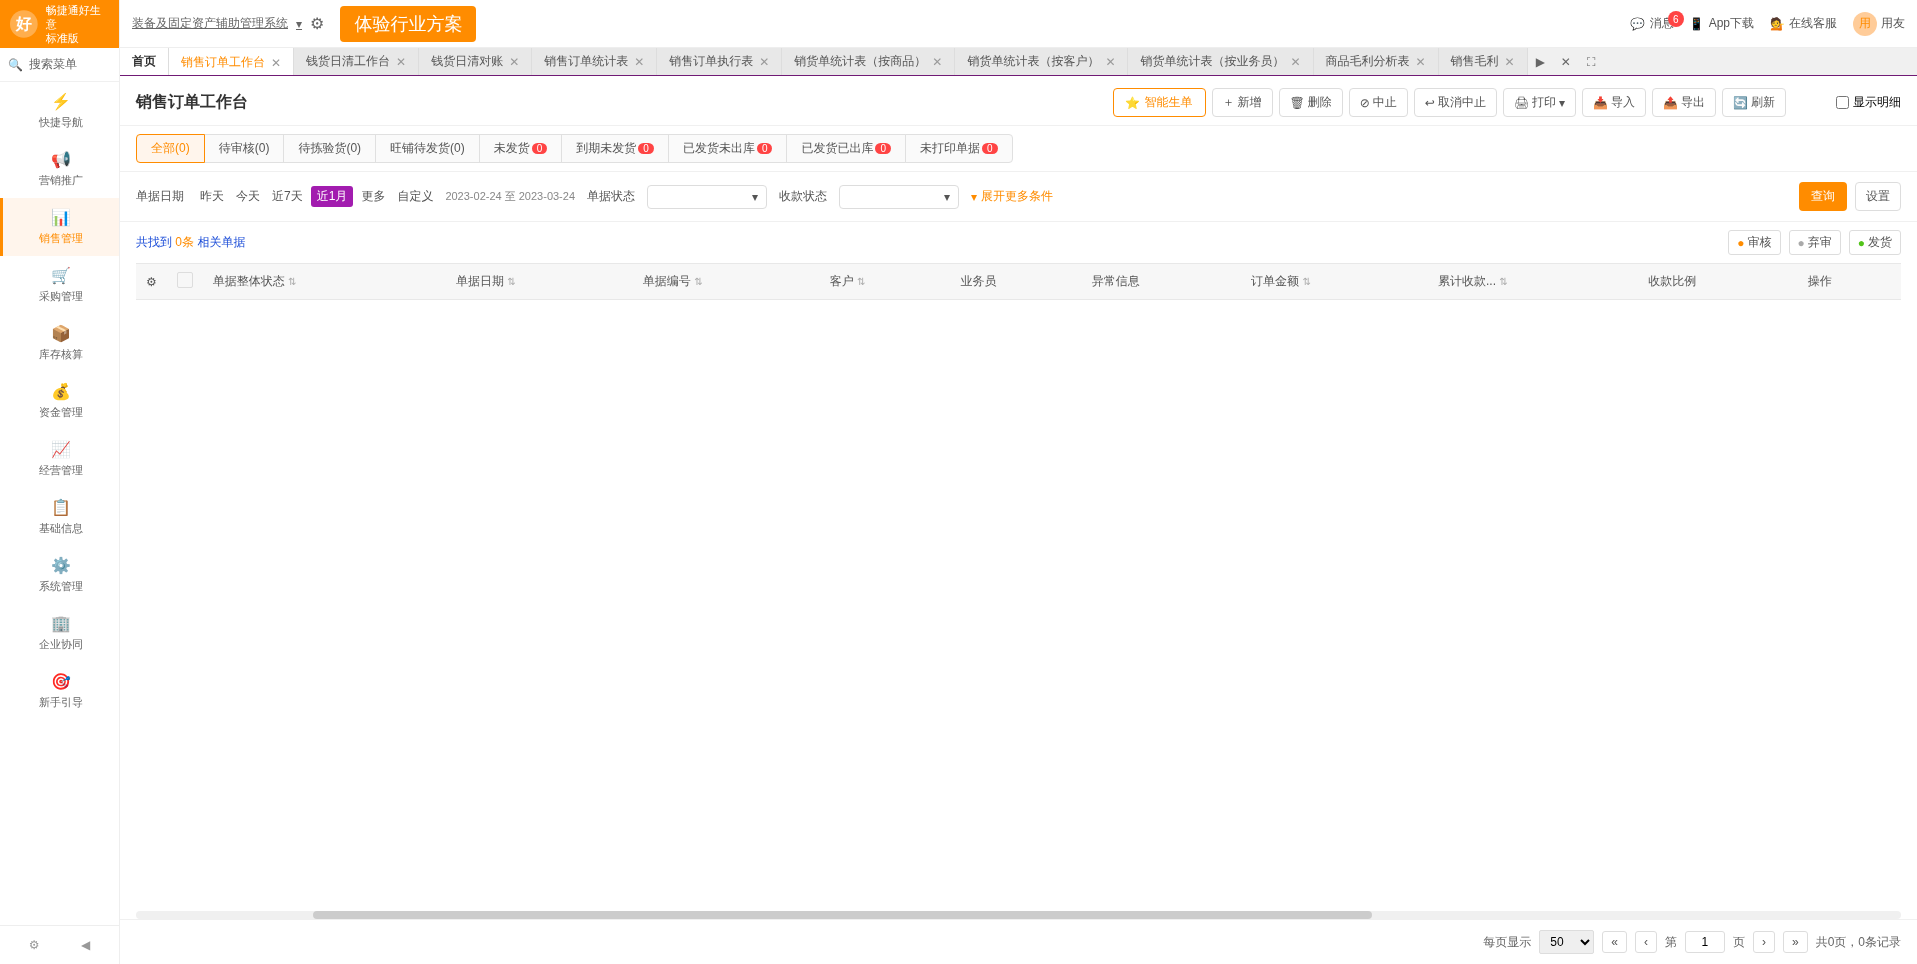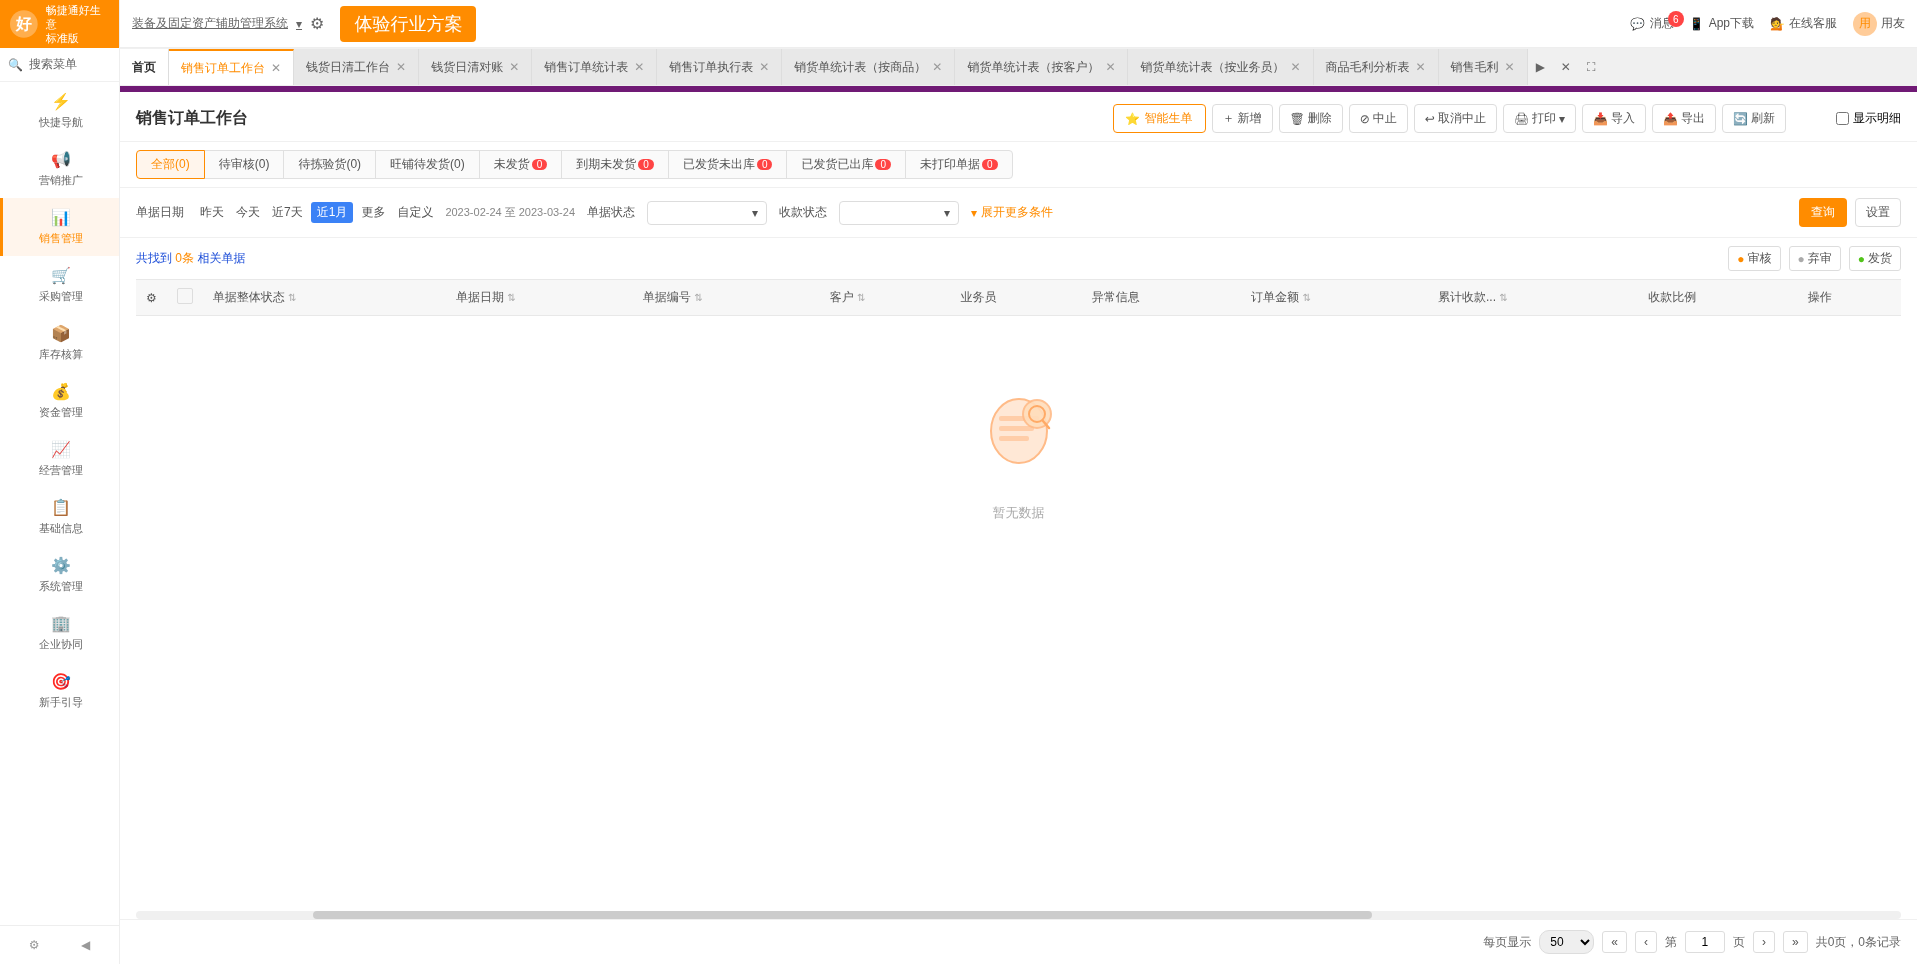--- a/index.html
+++ b/index.html
@@ -23,21 +23,21 @@
 
     
     .topbar { height: 48px; background: #fff; display: flex; align-items: center; padding: 0 12px; border-bottom: 1px solid #eee; gap: 8px; }
     .topbar-dropdown-btn { cursor: pointer; color: #666; font-size: 12px; display: flex; align-items: center; gap: 4px; text-decoration: underline; }
     .topbar-gear { cursor: pointer; color: #666; font-size: 16px; margin-right: 8px; }
     .topbar-industry-btn { background: #ff8c00; color: #fff; border: none; padding: 6px 14px; border-radius: 4px; cursor: pointer; font-size: 18px; }
     .topbar-right { display: flex; align-items: center; gap: 16px; margin-left: auto; }
     .topbar-right-item { display: flex; align-items: center; gap: 4px; color: #555; cursor: pointer; font-size: 12px; position: relative; }
 
     
-    .tabs-bar { height: 44px; background: #f0f0f0; display: flex; align-items: center; overflow: hidden; border-bottom: 6px solid #701a75; }
+    .tabs-bar { height: 28px; background: #f0f0f0; display: flex; align-items: center; overflow: hidden; border-bottom: 1px solid #701a75; }
     .tab { padding: 0 12px; height: 36px; display: flex; align-items: center; gap: 6px; cursor: pointer; font-size: 12px; color: #555; background: #e8e8e8; border-right: 1px solid #ddd; white-space: nowrap; flex-shrink: 0; }
     .tab.active { background: #fff; color: #ff8c00; border-top: 2px solid #ff8c00; }
     .tab-close { color: #999; font-size: 12px; cursor: pointer; }
     .tab-home { background: #fff; font-weight: bold; color: #333; }
     .tabs-more-btn { padding: 0 8px; cursor: pointer; color: #666; height: 36px; display: flex; align-items: center; }
     .tabs-close-btn { padding: 0 8px; cursor: pointer; color: #666; height: 36px; display: flex; align-items: center; }
     .tabs-expand-btn { padding: 0 8px; cursor: pointer; color: #666; height: 36px; display: flex; align-items: center; }
 
     
     .page-content { flex: 1; background: #fff; overflow: auto; padding: 0; display: flex; flex-direction: column; }
@@ -57,21 +57,21 @@
     .filter-tab:first-child { border-radius: 4px 0 0 4px; }
     .filter-tab:last-child { border-radius: 0 4px 4px 0; }
     .filter-tab.active { background: #fff5ec; color: #ff8c00; border-color: #ff8c00; z-index: 1; }
     .badge-red { background: #ff4444; color: #fff; border-radius: 8px; padding: 0 5px; font-size: 10px; margin-left: 2px; }
 
     
     .filter-row { padding: 10px 16px; display: flex; align-items: center; gap: 12px; border-bottom: 1px solid #f0f0f0; flex-wrap: wrap; }
     .filter-label { color: #555; font-size: 12px; white-space: nowrap; }
     .filter-date-links { display: flex; gap: 4px; align-items: center; }
     .filter-date-link { color: #555; cursor: pointer; font-size: 12px; padding: 2px 4px; }
-    .filter-date-link.active { background: #3b82f6; color: #fff; border-radius: 3px; padding: 2px 6px; }
+    .filter-date-link.active { background: #a21caf; color: #fff; border-radius: 3px; padding: 2px 6px; }
     .filter-date-range { color: #888; font-size: 11px; margin-left: 4px; }
     .filter-select { border: 1px solid #ddd; border-radius: 4px; padding: 4px 8px; font-size: 12px; color: #555; background: #fff; cursor: pointer; min-width: 120px; display: flex; align-items: center; justify-content: space-between; gap: 4px; }
     .expand-btn { color: #ff8c00; cursor: pointer; font-size: 12px; display: flex; align-items: center; gap: 4px; }
     .filter-right { margin-left: auto; display: flex; gap: 8px; }
 
     
     .summary-row { padding: 8px 16px; display: flex; align-items: center; justify-content: space-between; }
     .summary-text { color: #666; font-size: 12px; }
     .summary-text span { color: #1d4ed8; }
     .summary-actions { display: flex; gap: 8px; }
@@ -83,21 +83,21 @@
     thead tr { background: #f7f7f7; }
     th { padding: 8px 10px; text-align: left; color: #555; border-bottom: 1px solid #e8e8e8; border-top: 1px solid #e8e8e8; white-space: nowrap; font-weight: normal; cursor: pointer; }
     .th-sort { color: #aaa; font-size: 10px; }
 
     
     .empty-state { display: flex; flex-direction: column; align-items: center; justify-content: center; padding: 60px 0; color: #ccc; font-size: 13px; }
 
     
     .pagination { padding: 10px 16px; display: flex; align-items: center; justify-content: flex-end; gap: 8px; border-top: 1px solid #f0f0f0; background: #fff; }
     .pagination-label { color: #666; font-size: 12px; }
-    .pagination-select { border: 1px solid #ddd; border-radius: 10px; padding: 3px 6px; font-size: 12px; }
+    .pagination-select { border: 1px solid #ddd; border-radius: 2px; padding: 3px 6px; font-size: 12px; }
     .pagination-btn { border: 1px solid #ddd; background: #fff; padding: 3px 8px; cursor: pointer; border-radius: 3px; color: #555; font-size: 12px; }
     .pagination-btn:disabled { color: #ccc; cursor: default; }
     .pagination-input { border: 1px solid #ddd; border-radius: 3px; padding: 3px 6px; width: 40px; text-align: center; font-size: 12px; }
     .pagination-info { color: #666; font-size: 12px; }
 
     .scrollbar-track { height: 8px; background: #f0f0f0; margin: 0 16px; border-radius: 4px; position: relative; }
     .scrollbar-thumb { height: 8px; background: #ccc; border-radius: 4px; width: 60%; margin-left: 10%; }
   </style>
 </head>
 <body>
@@ -424,35 +424,20 @@
             </th>
             <th>
               <span>操作</span>
             </th>
           </tr>
         </thead>
         <tbody>
         </tbody>
       </table>
 
-      <div class="empty-state">
-        <div style="font-size:72px;color:#ffccaa;margin-bottom:12px;">
-          
-          <svg width="100" height="100" viewBox="0 0 100 100">
-            <ellipse cx="50" cy="55" rx="28" ry="32" fill="#ffe8d6" stroke="#ffbb88" stroke-width="2"></ellipse>
-            <rect x="30" y="40" width="40" height="5" rx="2" fill="#ffbb88" opacity="0.6"></rect>
-            <rect x="30" y="50" width="35" height="5" rx="2" fill="#ffbb88" opacity="0.6"></rect>
-            <rect x="30" y="60" width="30" height="5" rx="2" fill="#ffbb88" opacity="0.6"></rect>
-            <circle cx="68" cy="38" r="14" fill="#ffddbb" stroke="#ffbb88" stroke-width="2" opacity="0.9"></circle>
-            <circle cx="68" cy="38" r="8" fill="none" stroke="#ffaa66" stroke-width="2"></circle>
-            <line x1="74" y1="45" x2="80" y2="52" stroke="#ffaa66" stroke-width="2.5" stroke-linecap="round"></line>
-          </svg>
-        </div>
-        <div style="color:#aaa;font-size:13px;">暂无数据</div>
-      </div>
     </div>
 
     <div class="scrollbar-track">
       <div class="scrollbar-thumb"></div>
     </div>
 
     <div class="pagination">
       <span class="pagination-label">每页显示</span>
       <select class="pagination-select">
         <option value="50">50</option>

